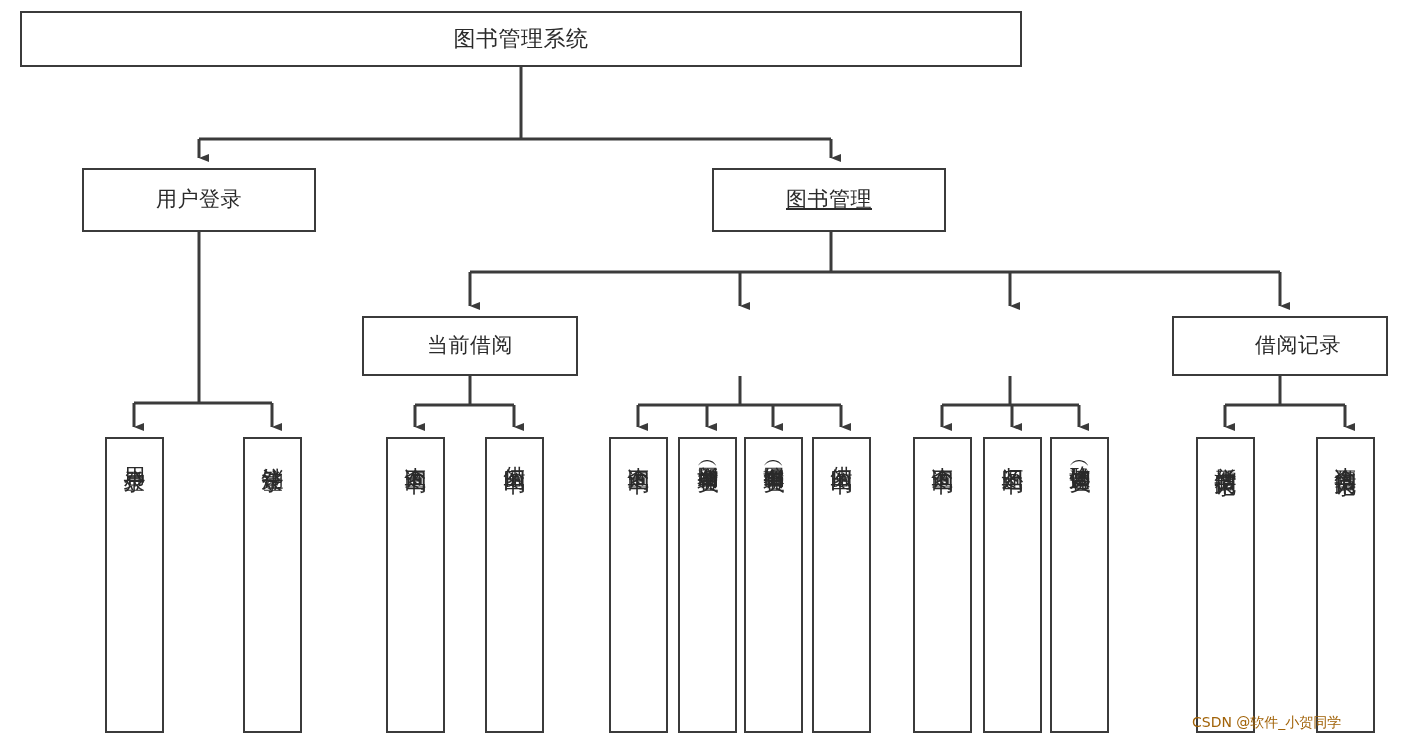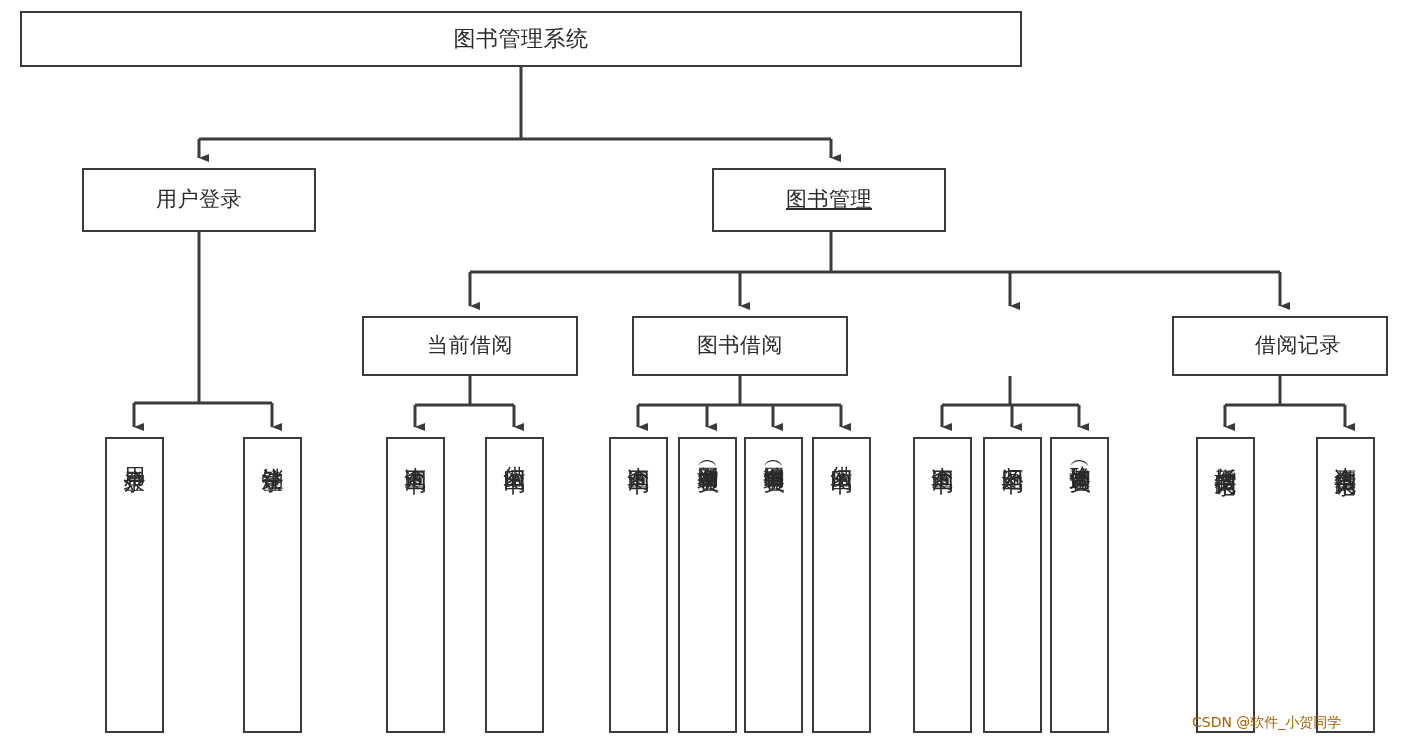--- a/index.html
+++ b/index.html
@@ -137,23 +137,20 @@
   <div class="node h-node" style="left:82px; top:168px; width:234px; height:64px;">
     <span class="lbl">用户登录</span>
   </div>
   <div class="node h-node" style="left:712px; top:168px; width:234px; height:64px;text-decoration:underline;">
     <span class="lbl">图书管理</span>
   </div>
 
   <div class="node h-node" style="left:362px; top:316px; width:216px; height:60px;">
     <span class="lbl">当前借阅</span>
   </div>
-  <div class="node h-node" style="left:632px; top:316px; width:216px; height:60px;">
-    <span class="lbl">图书借阅</span>
-  </div>
   <div class="node h-node" style="left:1172px; top:316px; width:216px; height:60px;padding-left:36px;">
     <span class="lbl">借阅记录</span>
   </div>
 
   <div class="node v-node" style="left:105px; top:437px; width:59px; height:296px;">
     <span class="lbl">用户登录</span>
   </div>
   <div class="node v-node" style="left:243px; top:437px; width:59px; height:296px;">
     <span class="lbl">注销登录</span>
   </div>

